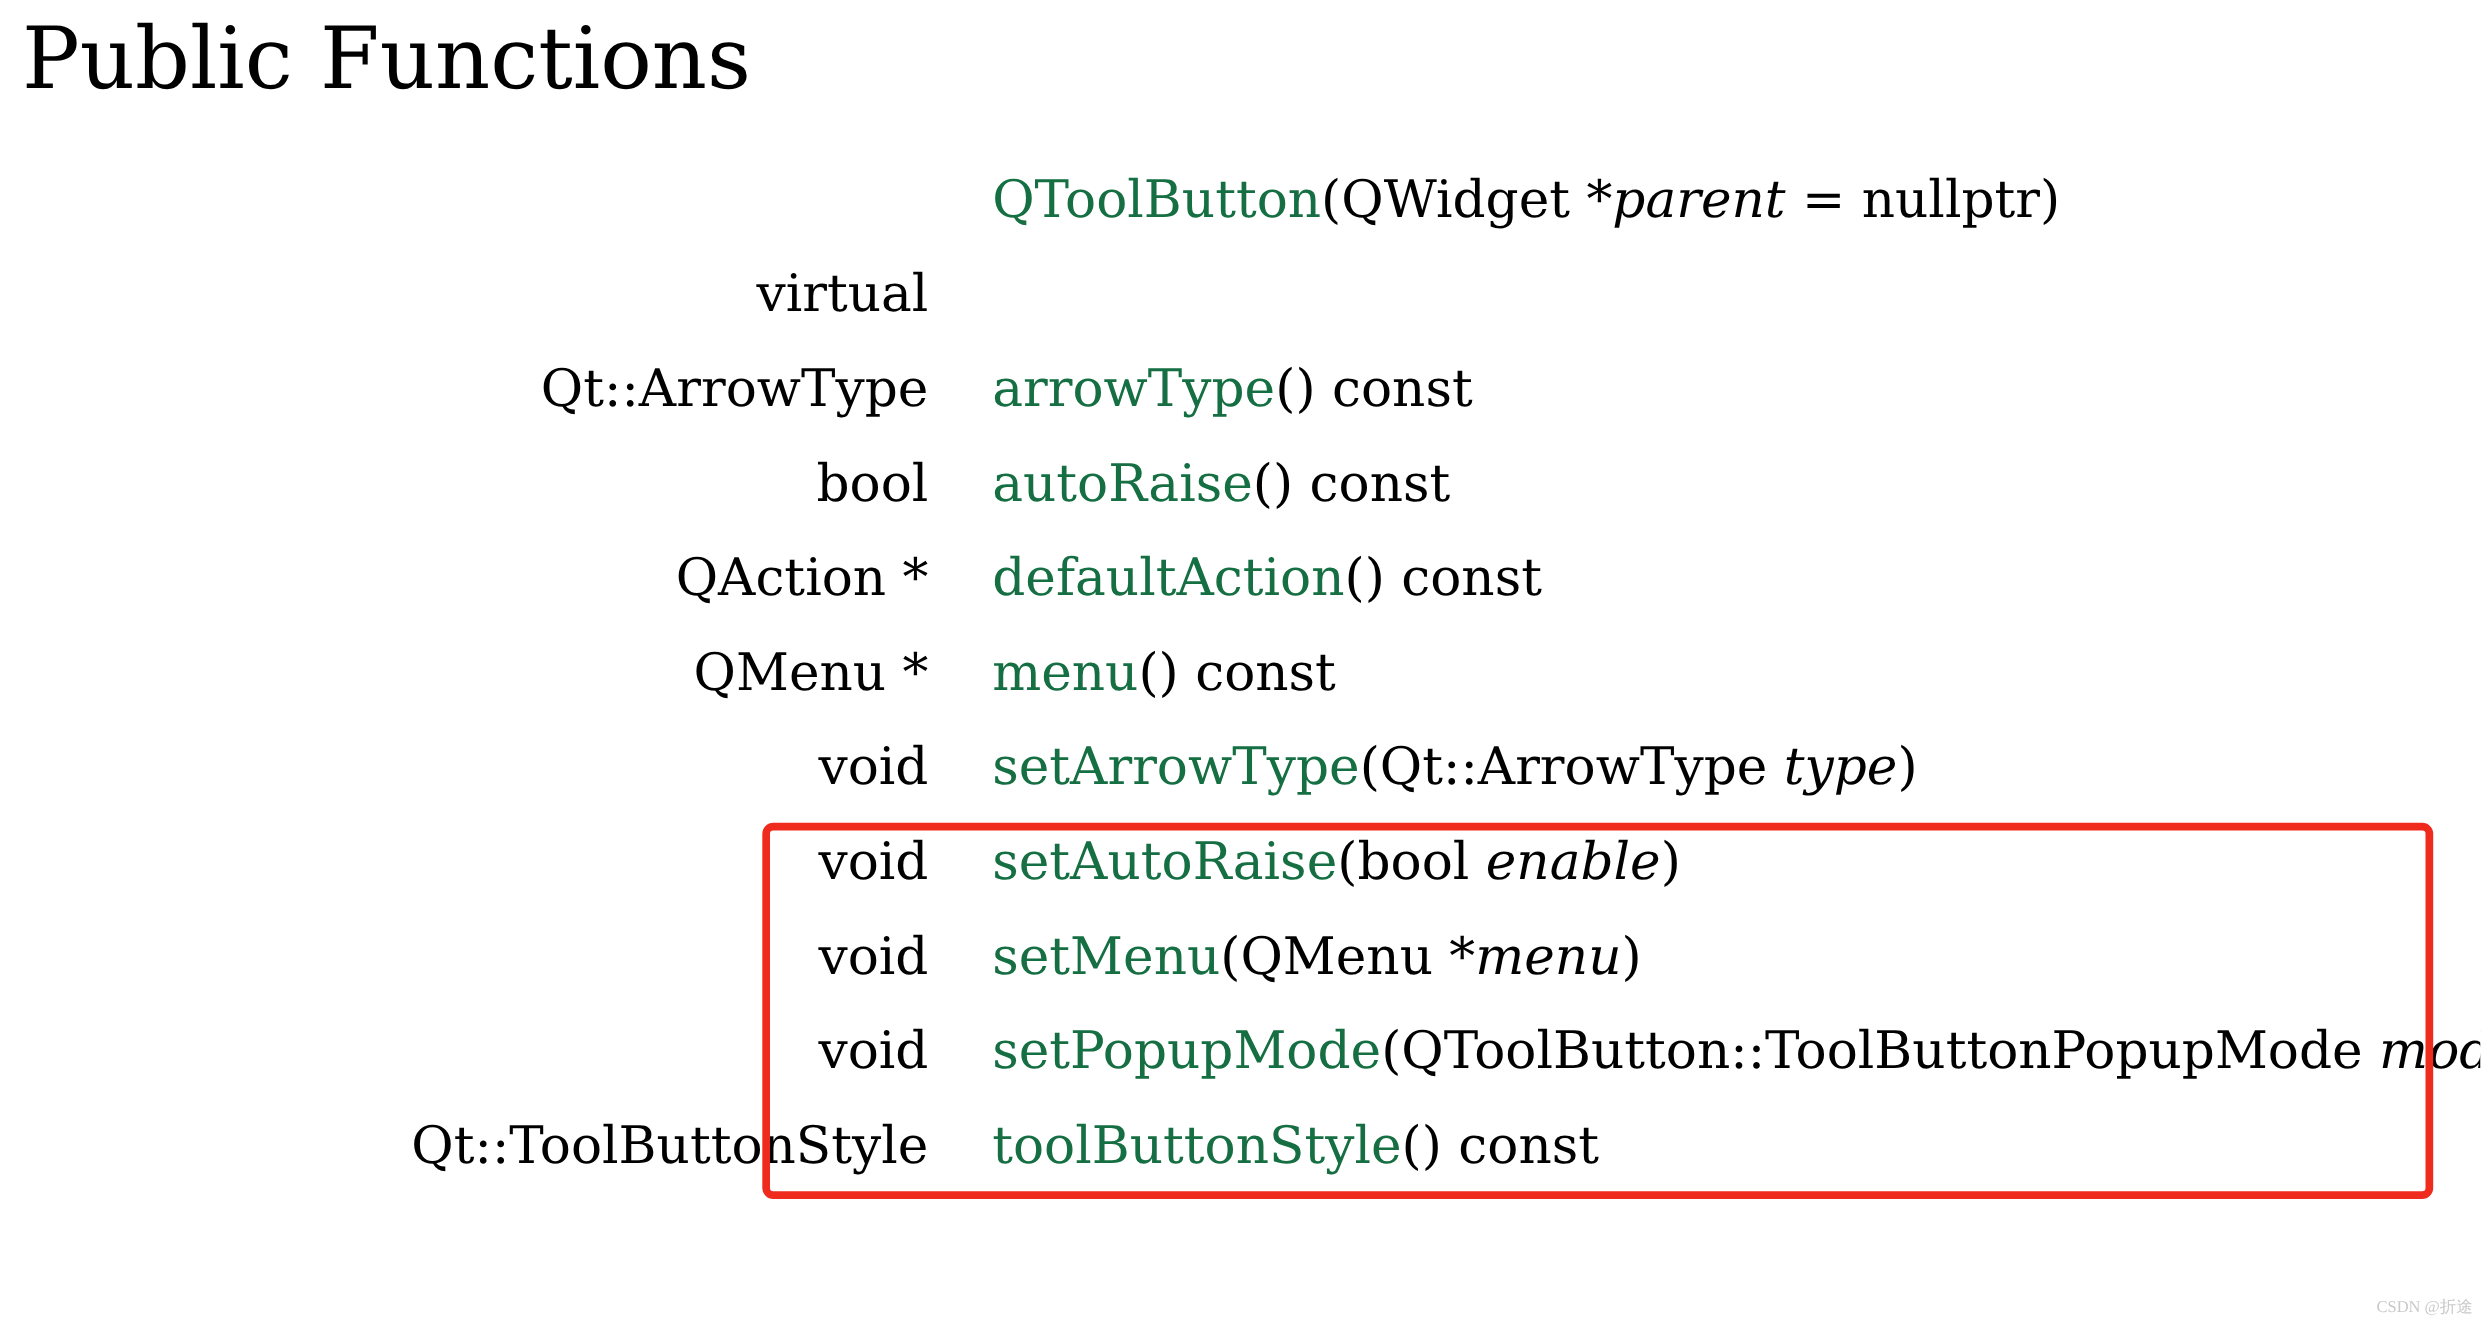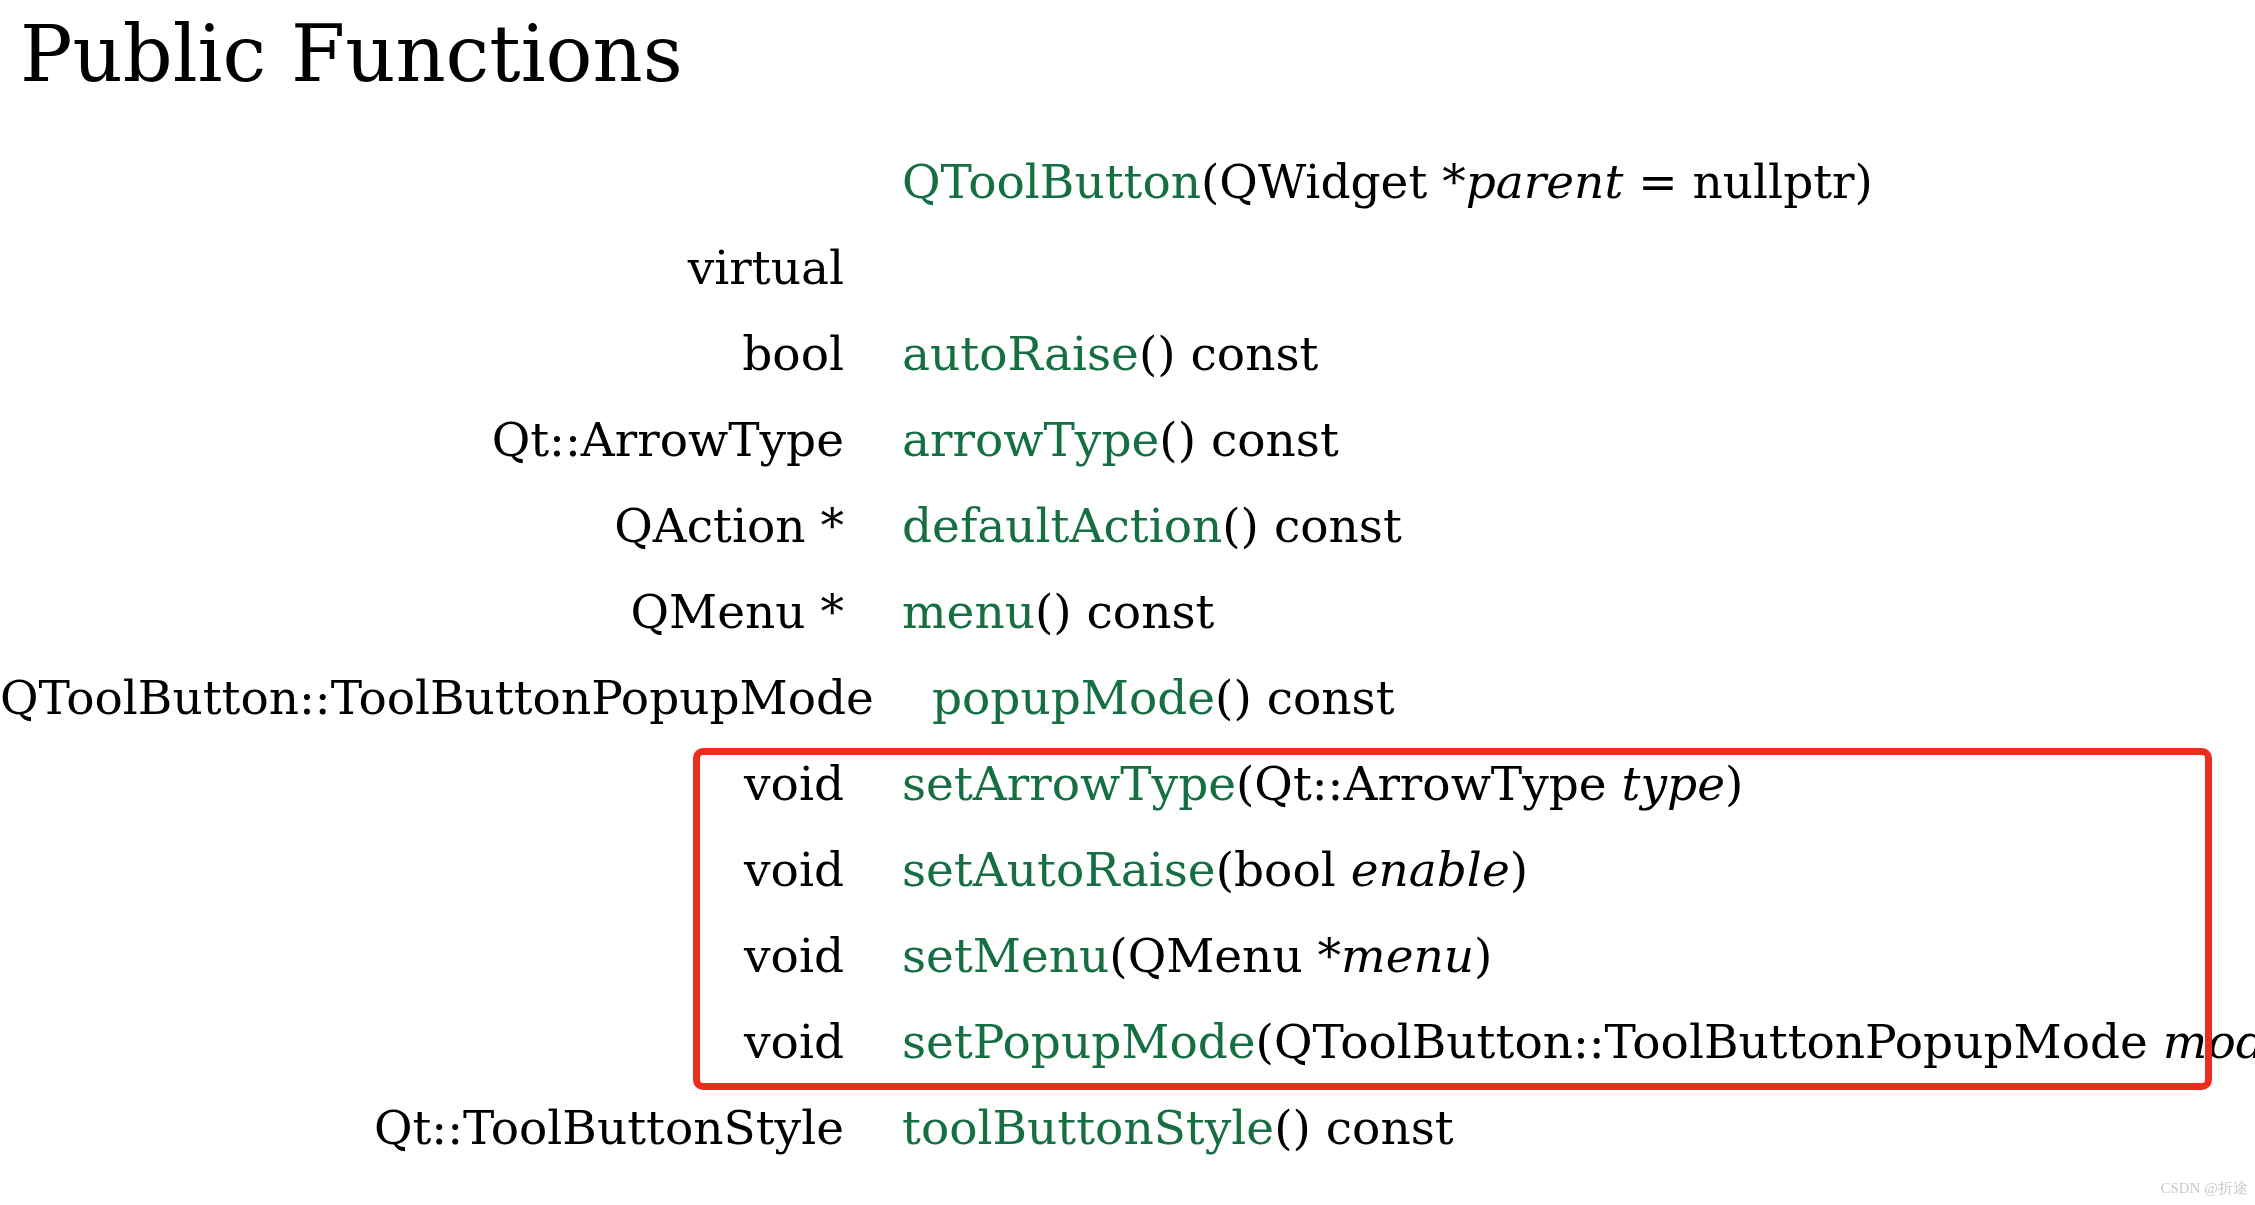--- a/index.html
+++ b/index.html
@@ -76,38 +76,34 @@
 
   <div class="fn-table" id="fn-table">
       <div class="fn-row">
         <span class="fn-return"></span>
         <span class="fn-sig"><a class="fn-link">QToolButton</a><span class="plain">(QWidget *</span><span class="param">parent</span><span class="plain"> = nullptr)</span></span>
       </div>
       <div class="fn-row">
         <span class="fn-return">virtual</span>
       </div>
       <div class="fn-row">
+        <span class="fn-return">Qt::ArrowType</span>
+        <span class="fn-sig"><a class="fn-link">arrowType</a><span class="plain">() const</span></span>
+      </div>
+      <div class="fn-row">
         <span class="fn-return">bool</span>
         <span class="fn-sig"><a class="fn-link">autoRaise</a><span class="plain">() const</span></span>
-      </div>
-      <div class="fn-row">
-        <span class="fn-return">Qt::ArrowType</span>
-        <span class="fn-sig"><a class="fn-link">arrowType</a><span class="plain">() const</span></span>
       </div>
       <div class="fn-row">
         <span class="fn-return">QAction *</span>
         <span class="fn-sig"><a class="fn-link">defaultAction</a><span class="plain">() const</span></span>
       </div>
       <div class="fn-row">
         <span class="fn-return">QMenu *</span>
         <span class="fn-sig"><a class="fn-link">menu</a><span class="plain">() const</span></span>
-      </div>
-      <div class="fn-row">
-        <span class="fn-return">QToolButton::ToolButtonPopupMode</span>
-        <span class="fn-sig"><a class="fn-link">popupMode</a><span class="plain">() const</span></span>
       </div>
       <div class="fn-row">
         <span class="fn-return">void</span>
         <span class="fn-sig"><a class="fn-link">setArrowType</a><span class="plain">(Qt::ArrowType </span><span class="param">type</span><span class="plain">)</span></span>
       </div>
       <div class="fn-row">
         <span class="fn-return">void</span>
         <span class="fn-sig"><a class="fn-link">setAutoRaise</a><span class="plain">(bool </span><span class="param">enable</span><span class="plain">)</span></span>
       </div>
       <div class="fn-row">

